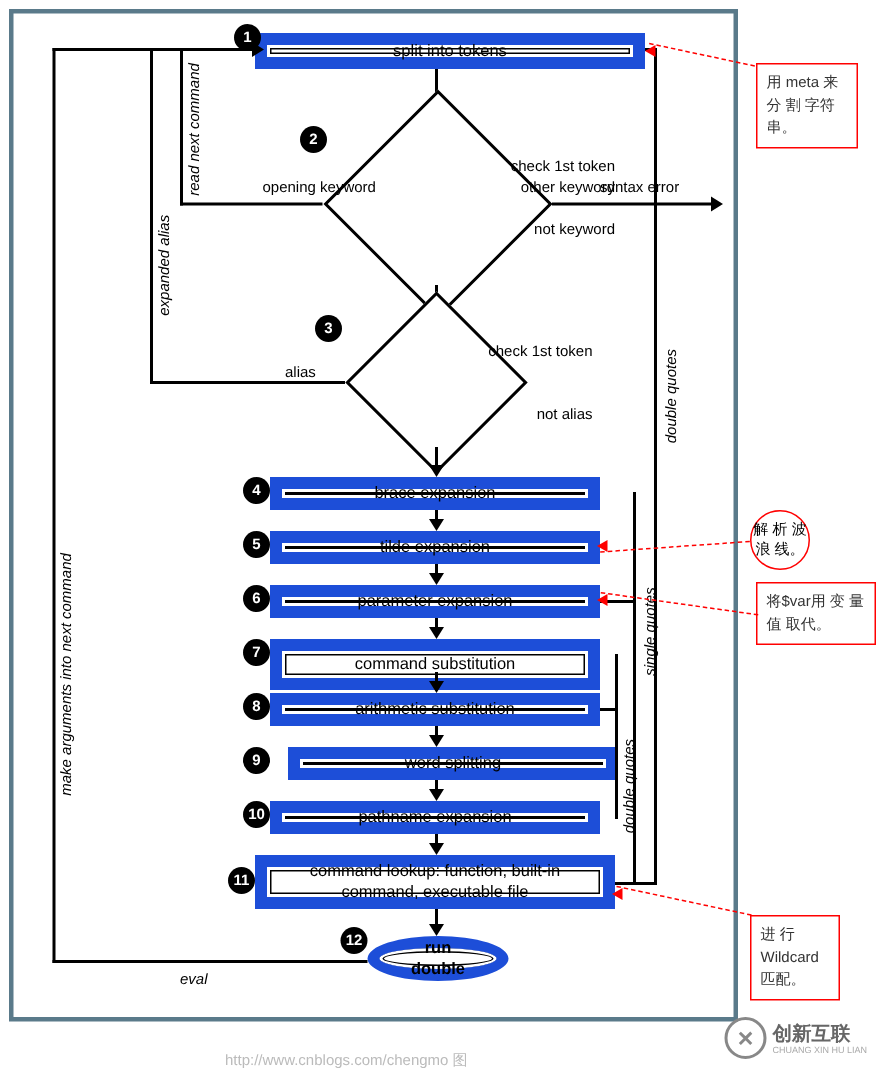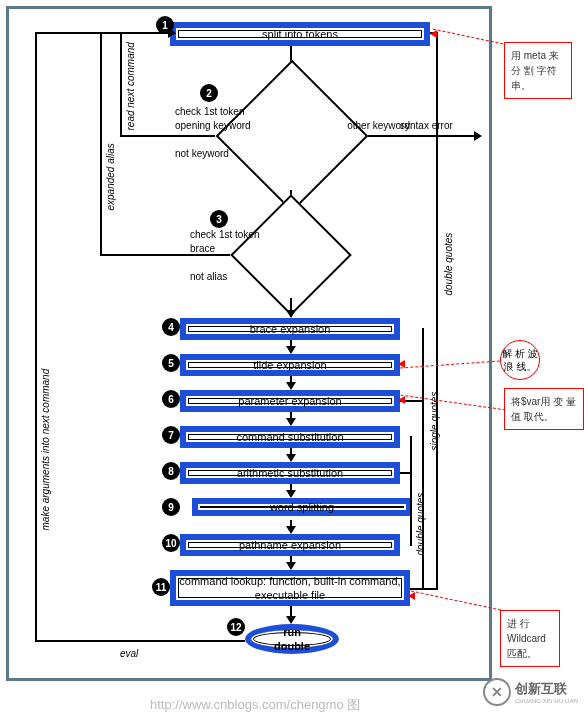--- a/index.html
+++ b/index.html
@@ -1,32 +1,32 @@
 <!DOCTYPE html>
 <html><head>
 <meta charset="utf-8">
 <style>
 *{box-sizing:border-box;margin:0;padding:0}
 body{width:584px;height:716px;font-family:Arial,sans-serif;font-size:11px;position:relative;background:#fff}
 .frame{position:absolute;left:6px;top:6px;width:486px;height:675px;border:3px solid #5a7a8a}
-.step-box{position:absolute;border:6px solid #1d4ed8;background:#fff;text-align:center;display:flex;align-items:center;justify-content:center;flex-direction:column;font-size:11px;line-height:1.3;padding:3px}
+.step-box{position:absolute;border:8px solid #1d4ed8;background:#fff;text-align:center;display:flex;align-items:center;justify-content:center;flex-direction:column;font-size:11px;line-height:1.3;padding:3px}
 .step-box.dbl{box-shadow:inset 0 0 0 2px #fff,inset 0 0 0 3px #000}
 .step-box.bold{font-weight:700}
 .num{position:absolute;width:18px;height:18px;border-radius:50%;background:#000;color:#fff;font-size:10px;font-weight:700;display:flex;align-items:center;justify-content:center}
 .diamond{position:absolute;transform:rotate(45deg);border:2px solid #000;background:#fff}
-.diamond-txt{position:absolute;text-align:left;font-size:10px;line-height:1.4}
+.diamond-txt{position:absolute;text-align:right;font-size:10px;line-height:1.4}
 .arrow-line{position:absolute;background:#000}
 .arrow-down{position:absolute;width:0;height:0;border-left:5px solid transparent;border-right:5px solid transparent;border-top:8px solid #000}
 .arrow-right{position:absolute;width:0;height:0;border-top:5px solid transparent;border-bottom:5px solid transparent;border-left:8px solid #000}
 .vtext{position:absolute;font-size:10px;font-style:italic;transform:rotate(-90deg);transform-origin:center;white-space:nowrap}
 .note-box{position:absolute;border:1px solid red;padding:5px 6px;font-size:10px;line-height:1.5;color:#333;background:#fff}
 .note-circ{position:absolute;border:1px solid red;border-radius:50%;width:40px;height:40px;display:flex;align-items:center;justify-content:center;text-align:center;font-size:10px;line-height:1.3;background:#fff}
 .dashed{position:absolute;border-top:1px dashed red}
 .dashed-arrow{position:absolute;width:0;height:0;border-top:4px solid transparent;border-bottom:4px solid transparent}
-.watermark{position:absolute;bottom:2px;font-size:13px;color:#bbb}
+.watermark{position:absolute;bottom:2px;font-size:10px;color:#bbb}
 .logo{position:absolute;right:6px;bottom:10px;font-size:10px;color:#888;display:flex;align-items:center;gap:4px}
 .logo-icon{width:28px;height:28px;border:2px solid #888;border-radius:50%;display:flex;align-items:center;justify-content:center;font-weight:700;color:#888;font-size:14px}
 </style>
 </head>
 <body>
 
 <div class="frame"></div>
 
 <div class="step-box dbl" style="left:170px;top:22px;width:260px;height:24px">
     <span>split into tokens</span>
@@ -48,21 +48,21 @@
 <div class="arrow-line" style="left:368px;top:135px;width:108px;height:2px"></div>
 <div class="arrow-right" style="left:474px;top:131px"></div>
 <div style="position:absolute;left:400px;top:120px;font-size:10px;">syntax error</div>
 
 <div class="arrow-line" style="left:290px;top:190px;width:2px;height:16px"></div>
 <div class="arrow-down" style="left:286px;top:204px"></div>
 
 <div class="diamond" style="left:248px;top:212px;width:86px;height:86px"></div>
 <div class="diamond-txt" style="left:190px;top:228px;width:205px">
 <span>check 1st token</span><br>
-<span style="float:left">brace</span><br><br>
+<span style="float:left">alias</span><br><br>
 <span>not alias</span>
 </div>
 <div class="num" style="left:210px;top:210px">3</div>
 
 <div class="arrow-line" style="left:290px;top:298px;width:2px;height:14px"></div>
 <div class="arrow-down" style="left:286px;top:310px"></div>
 
 <div class="step-box dbl" style="left:180px;top:318px;width:220px;height:22px">
     <span>brace expansion</span>
   </div>
@@ -80,21 +80,21 @@
 <div class="arrow-down" style="left:286px;top:382px"></div>
 
 <div class="step-box dbl" style="left:180px;top:390px;width:220px;height:22px">
     <span>parameter expansion</span>
   </div>
 <div class="num" style="left:162px;top:390px">6</div>
 
 <div class="arrow-line" style="left:290px;top:412px;width:2px;height:8px"></div>
 <div class="arrow-down" style="left:286px;top:418px"></div>
 
-<div class="step-box dbl" style="left:180px;top:426px;width:220px;height:22px">
+<div class="step-box dbl" style="left:180px;top:426px;width:220px;height:34px">
     <span>command substitution</span>
   </div>
 <div class="num" style="left:162px;top:426px">7</div>
 
 <div class="arrow-line" style="left:290px;top:448px;width:2px;height:8px"></div>
 <div class="arrow-down" style="left:286px;top:454px"></div>
 
 <div class="step-box dbl" style="left:180px;top:462px;width:220px;height:22px">
     <span>arithmetic substitution</span>
   </div>

